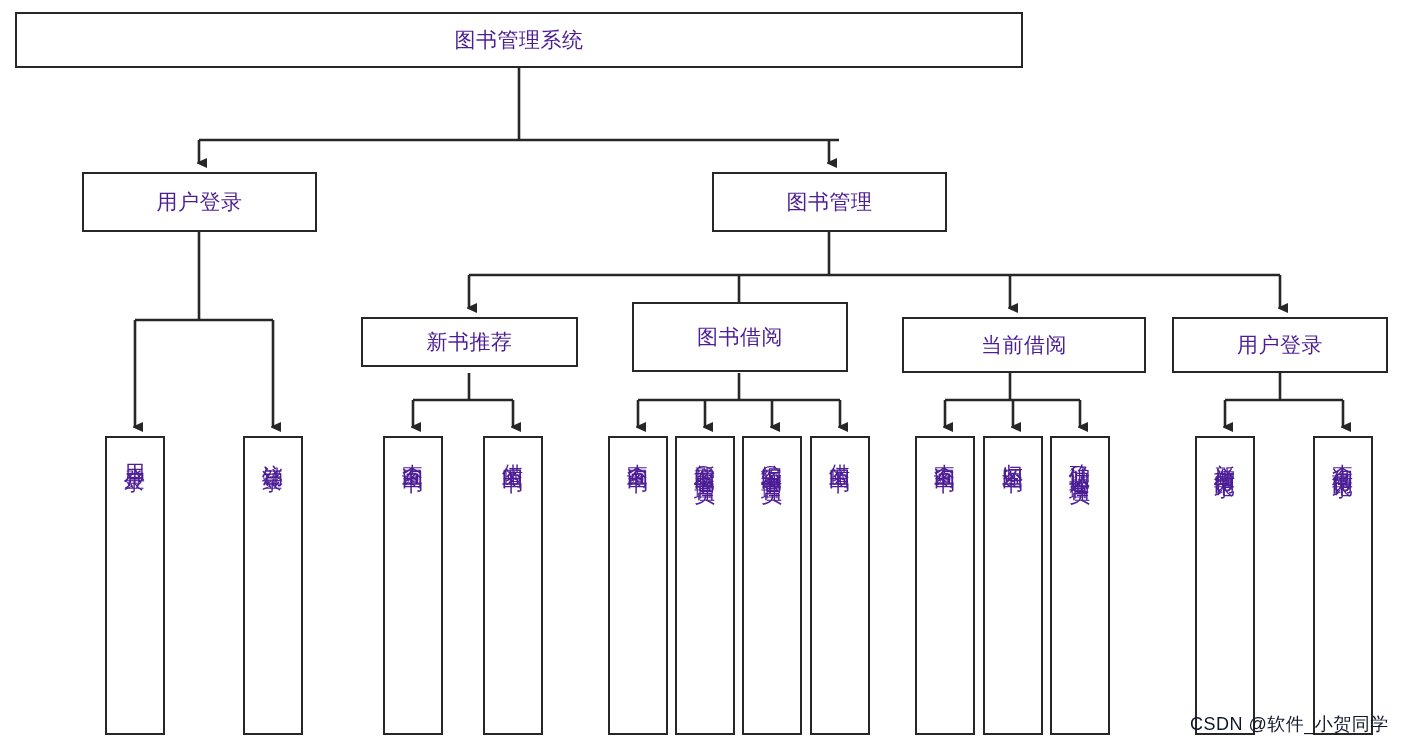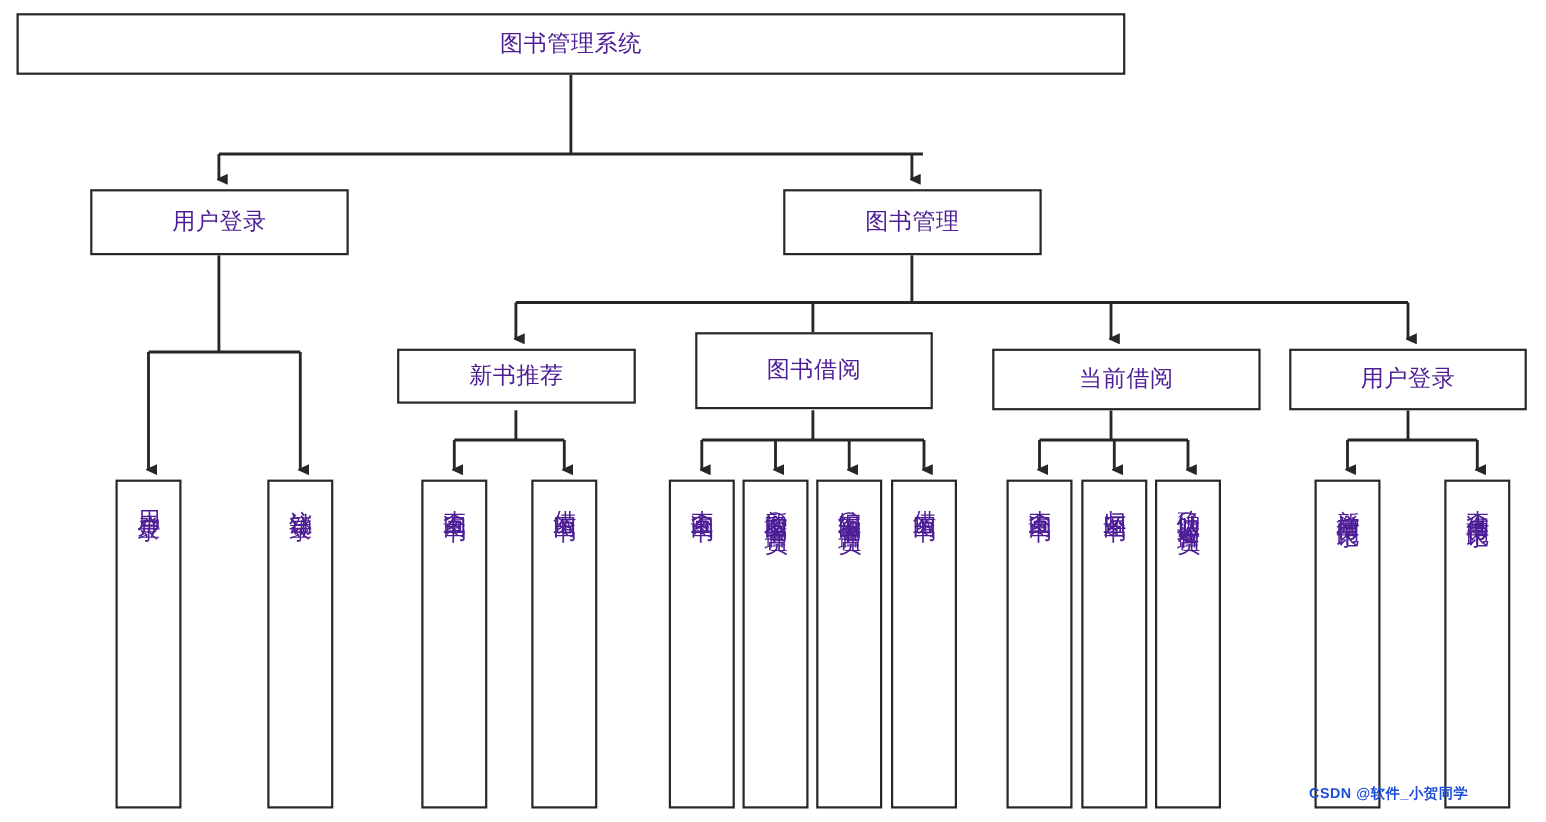--- a/index.html
+++ b/index.html
@@ -55,26 +55,25 @@
     text-orientation: upright;
     font-size: 21px;
     line-height: 1.0;
     letter-spacing: 3px;
     white-space: nowrap;
   }
   .watermark {
     position: absolute;
     left: 1190px;
     top: 712px;
-    font-size: 13px;
-    color: #1d4ed8;
+    font-size: 18px;
+    color: #0f172a;
     white-space: nowrap;
     z-index: 5;
     letter-spacing: 0.5px;
-    font-weight: bold;
   }
 </style>
 </head>
 <body>
 
 <div id="canvas">
 
   <svg id="connectors" viewBox="0 0 1405 747" xmlns="http://www.w3.org/2000/svg">
     <defs>
       <marker id="arrow" markerWidth="10" markerHeight="10" refX="5" refY="8" orient="auto" markerUnits="userSpaceOnUse">

